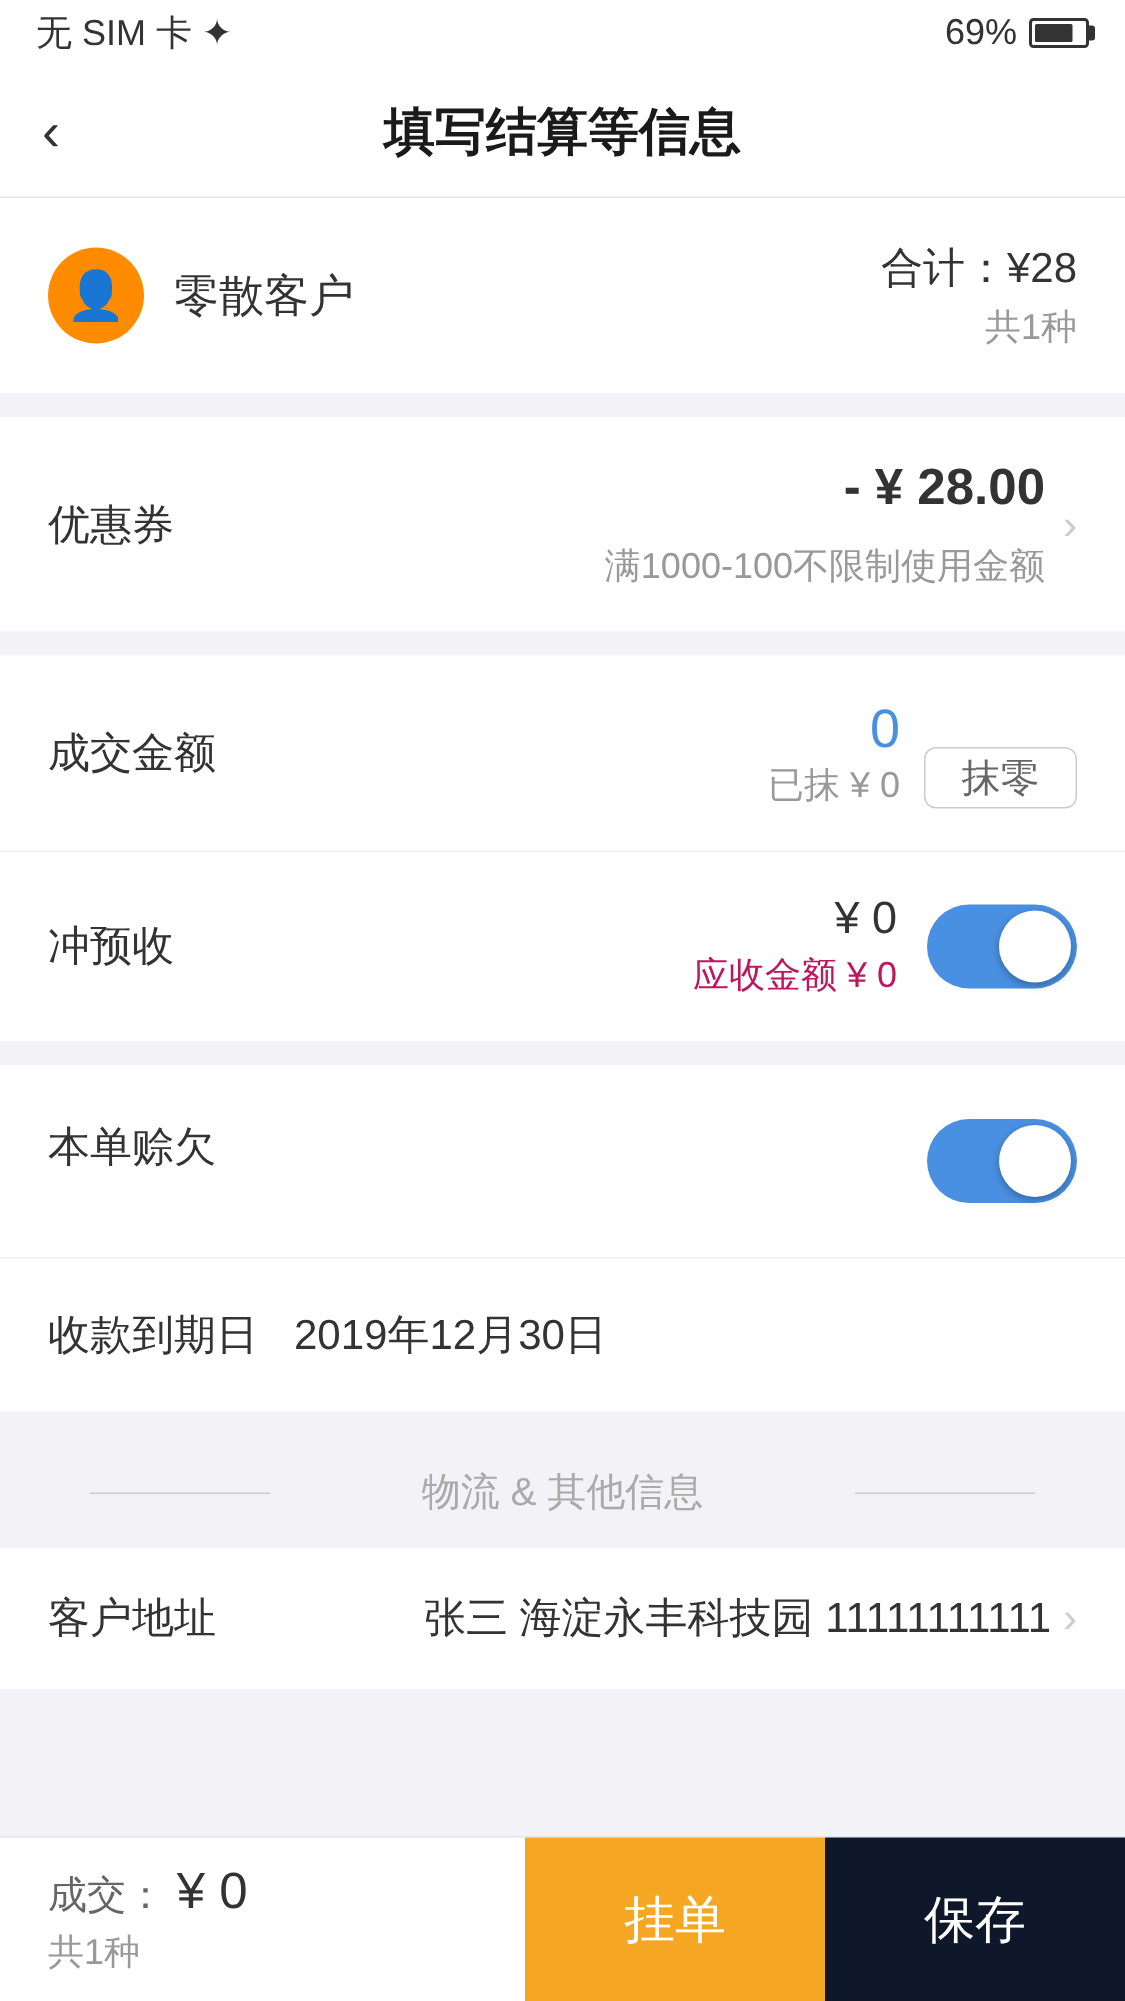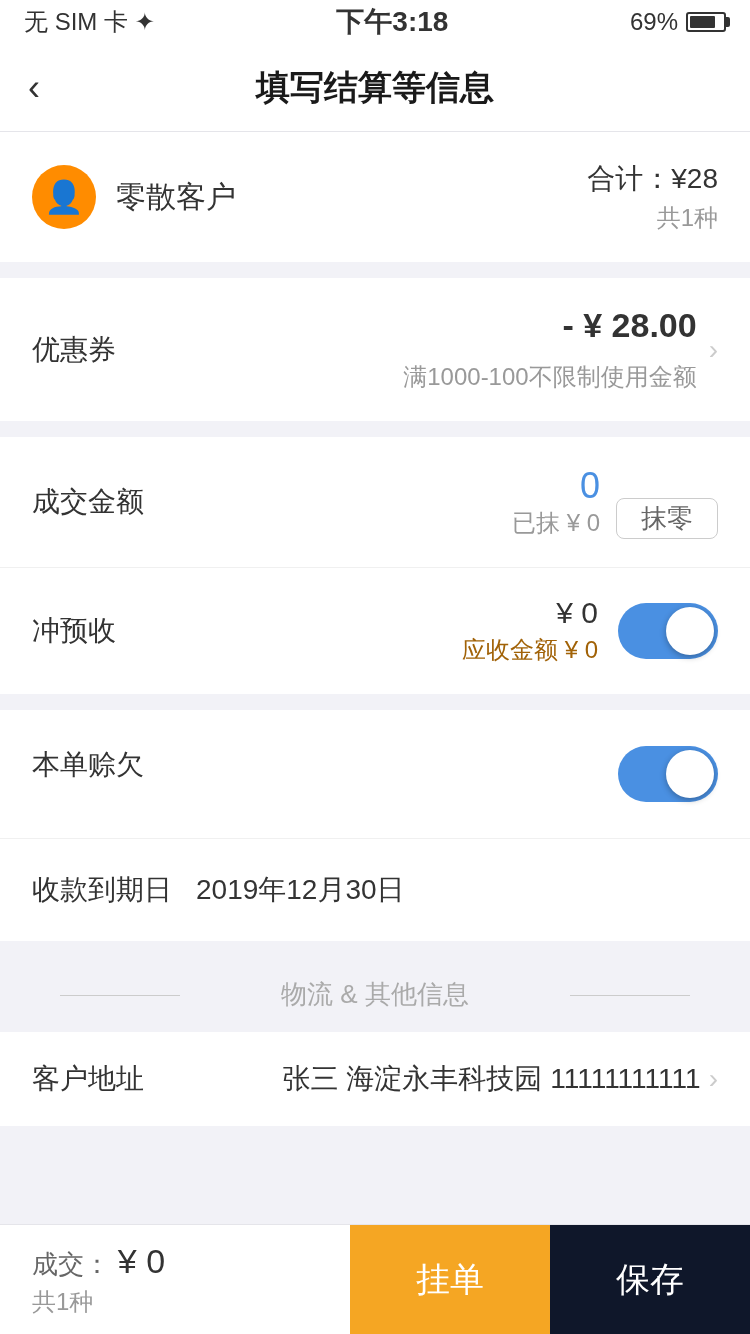--- a/index.html
+++ b/index.html
@@ -142,21 +142,21 @@
       color: #666;
       background: #fff;
       cursor: pointer;
     }
     .trans-col { text-align: right; }
 
     
     .prereceive-right { display: flex; align-items: center; gap: 20px; }
     .prereceive-amounts { text-align: right; }
     .prereceive-main { font-size: 30px; color: #333; }
-    .prereceive-sub { font-size: 24px; color: #a16207; margin-top: 4px; }
+    .prereceive-sub { font-size: 24px; color: #be185d; margin-top: 4px; }
 
     
     .toggle {
       width: 100px; height: 56px;
       border-radius: 28px;
       background: #4a90e2;
       position: relative;
       cursor: pointer;
       transition: background 0.2s;
     }
@@ -260,21 +260,20 @@
       cursor: pointer;
     }
   </style>
 </head>
 <body>
 
 <div class="status-bar">
   <div class="status-left">
     <span>无 SIM 卡 ✦</span>
   </div>
-  <div class="status-center">下午3:18</div>
   <div class="status-right">
     <span>69%</span>
     <div class="battery-icon">
       <div class="battery-fill"></div>
     </div>
   </div>
 </div>
 
 <div class="nav-bar">
   <div class="nav-back">‹</div>

